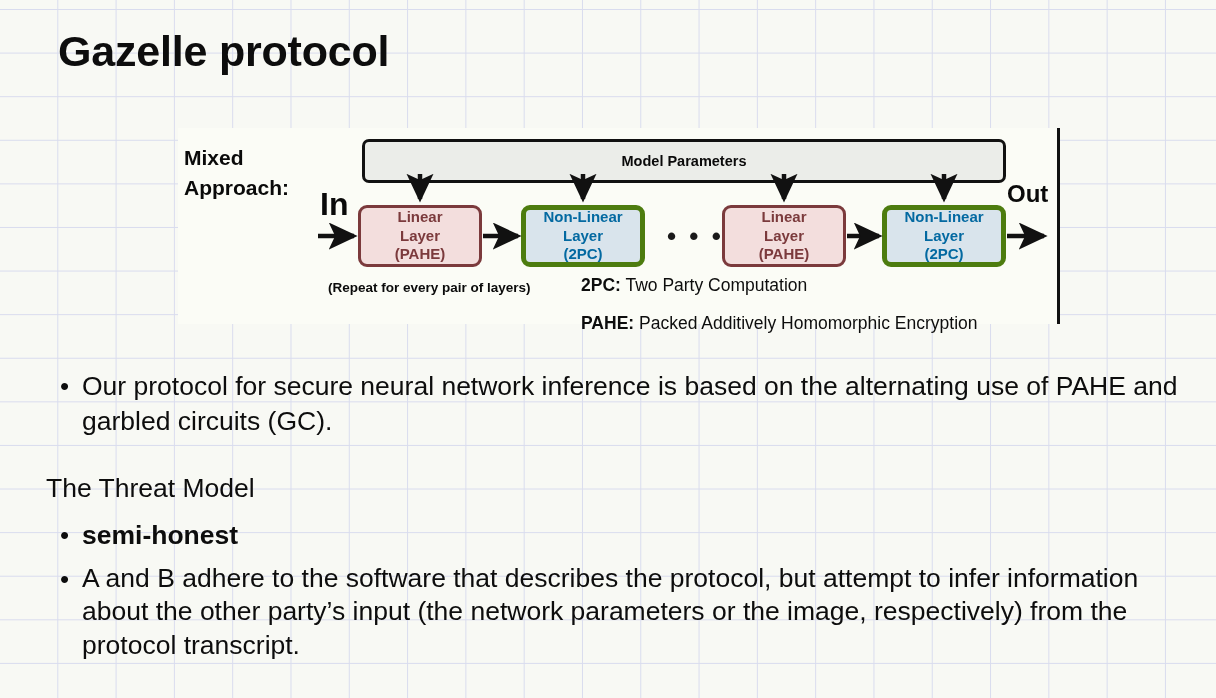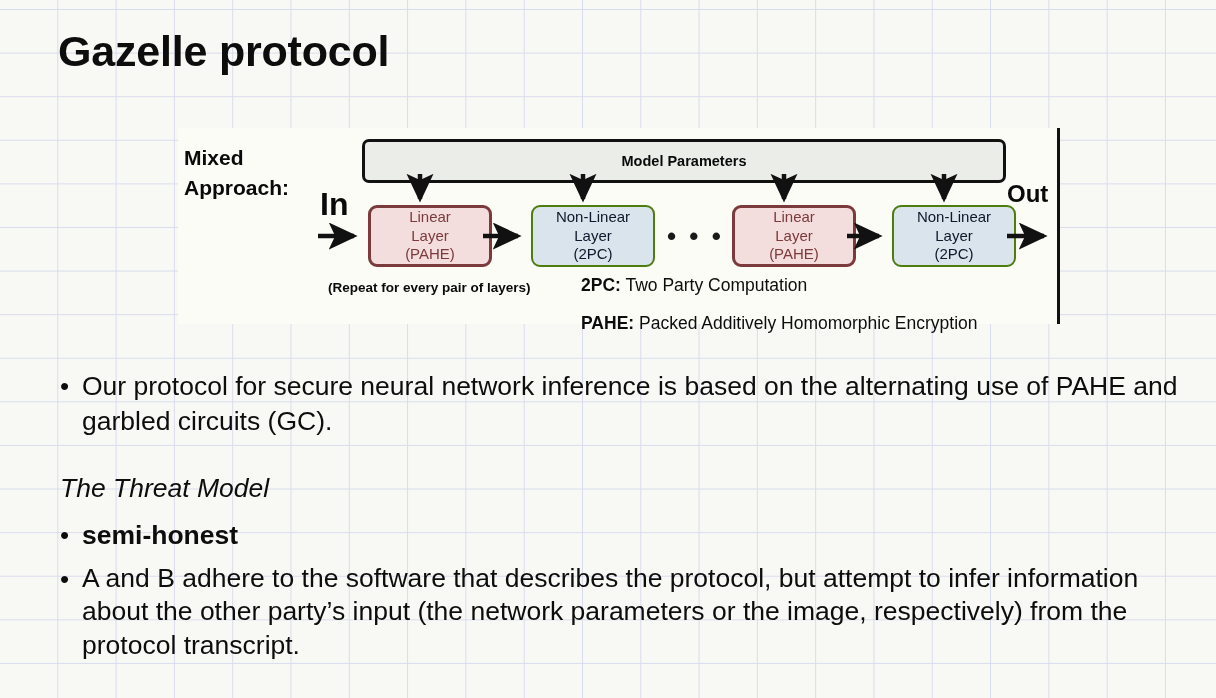--- a/index.html
+++ b/index.html
@@ -103,34 +103,33 @@
     top: 77px;
     width: 124px;
     height: 62px;
     border-radius: 9px;
     box-sizing: border-box;
     display: flex;
     flex-direction: column;
     align-items: center;
     justify-content: center;
     font-size: 15px;
-    font-weight: normal;
+    font-weight: bold;
     line-height: 1.23;
     text-align: center;
-    margin-left: 10px;
   }
   .layer-box.linear {
     background: #f3dedd;
     border: 3px solid #7b3a3c;
     color: #7b3a3c;
   }
   .layer-box.nonlinear {
     background: #d9e4ec;
-    border: 2px solid #4d7c0f;
-    color: #0f172a;
+    border: 5px solid #4d7c0f;
+    color: #0369a1;
   }
   #box-lin-1  { left: 180px; }
   #box-nlin-1 { left: 343px; }
   #box-lin-2  { left: 544px; }
   #box-nlin-2 { left: 704px; }
 
   
   #ellipsis {
     position: absolute;
     left: 489px;
@@ -193,26 +192,25 @@
 
   #bullet-1 {
     left: 60px;
     top: 369px;
     width: 1120px;
   }
   #bullet-1 .bullet-dot { padding-top: 4px; }
 
   #threat-model {
     position: absolute;
-    left: 60px;
+    left: 46px;
     top: 473px;
     font-size: 26.5px;
     color: #0d0d0d;
     white-space: nowrap;
-    font-style: italic;
   }
 
   #bullet-2 {
     left: 60px;
     top: 518px;
     width: 700px;
   }
   #bullet-2 .bullet-dot { padding-top: 4px; }
   #bullet-2 .bullet-text { font-weight: bold; }
 

